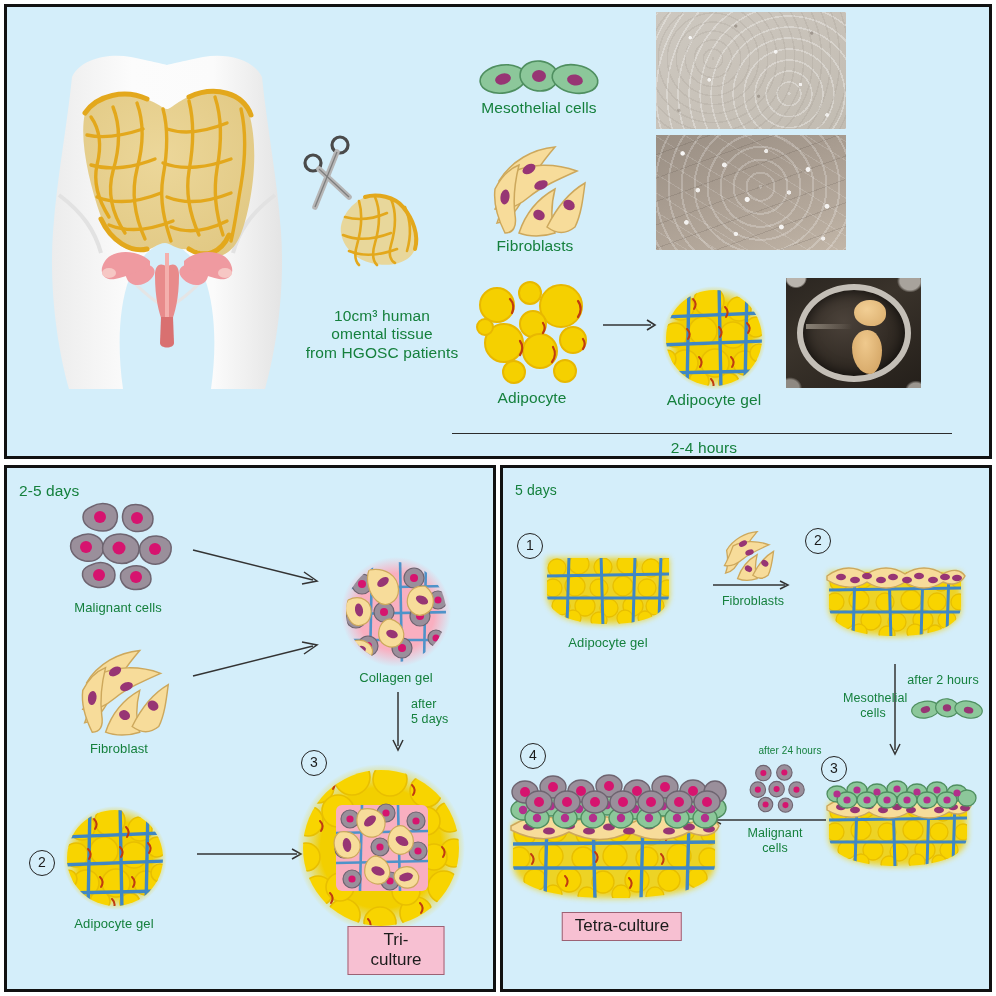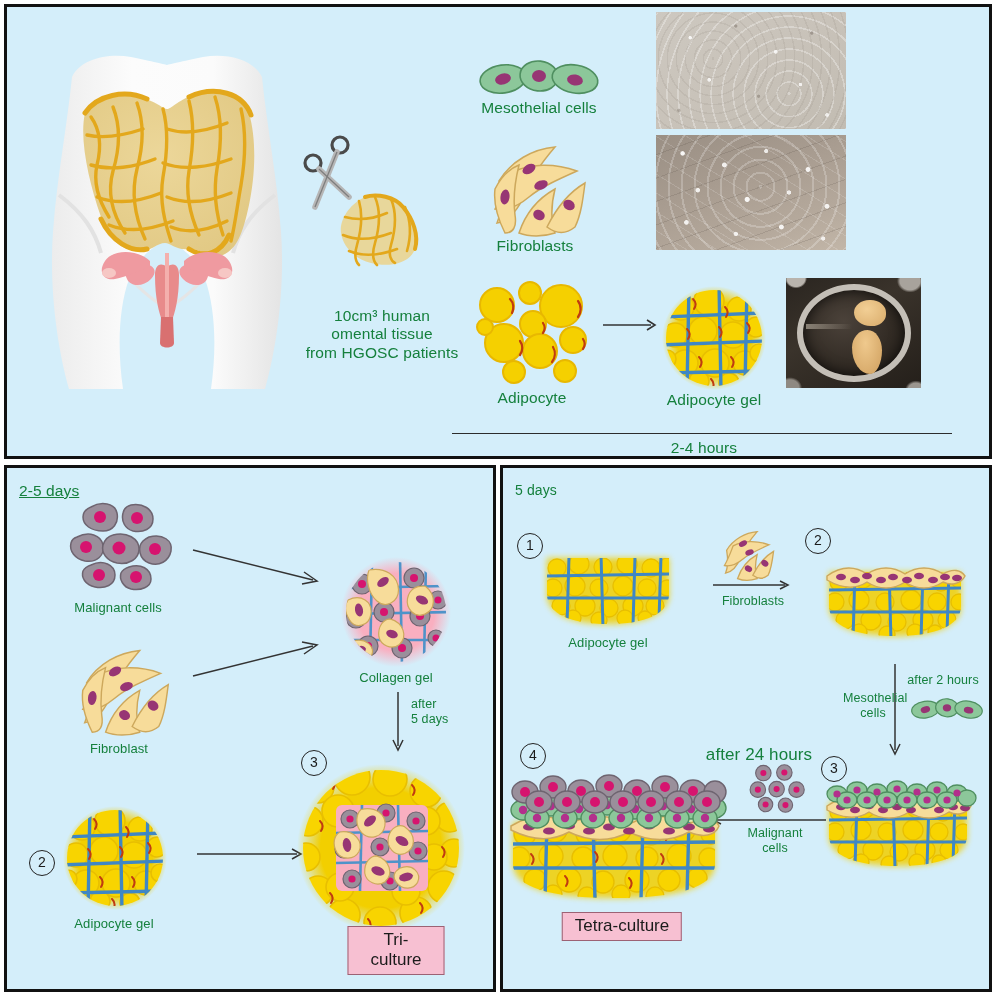--- a/index.html
+++ b/index.html
@@ -345,21 +345,21 @@
       <div style="position:absolute; left:20px; top:46px; width:46px; height:5px;
                   background: linear-gradient(90deg, rgba(200,190,175,.6), rgba(200,190,175,0));"></div>
     </div>
 
     <div class="rule" style="left:445px; top:426px; width:500px;"></div>
     <div class="lbl ctr" style="left:697px; top:432px; font-size:15.5px;">2-4 hours</div>
   </div>
 
   <div class="panel" id="panel-bl">
 
-    <div class="lbl" style="left:12px; top:14px; font-size:15.5px; text-align:left;text-decoration:underline;">2-5 days</div>
+    <div class="lbl" style="left:12px; top:14px; font-size:15.5px; text-align:left;">2-5 days</div>
 
     <svg class="art" style="left:62px; top:33px;" width="105" height="86" viewBox="0 0 105 86">
       <g fill="#9a8f9b" stroke="#6e6470" stroke-width="1.5">
         <path d="M22 6 C32 0 46 2 48 12 C50 22 44 30 34 30 C22 30 14 24 14 16 C14 11 17 8 22 6 Z"></path>
         <path d="M62 4 C74 2 84 8 84 18 C84 28 74 32 64 30 C56 28 52 20 54 12 C55 7 58 5 62 4 Z"></path>
         <path d="M8 36 C20 30 32 34 34 44 C36 54 28 62 16 60 C6 58 0 50 2 42 C3 38 5 37 8 36 Z"></path>
         <path d="M44 34 C58 30 70 38 70 48 C70 58 60 64 48 62 C38 60 32 52 34 44 C36 38 40 35 44 34 Z"></path>
         <path d="M80 36 C94 32 104 40 102 50 C100 60 90 66 80 62 C70 58 68 46 74 40 C76 38 78 37 80 36 Z"></path>
         <path d="M22 64 C34 58 46 64 46 74 C46 84 36 88 26 86 C16 84 12 76 14 70 C16 66 19 65 22 64 Z"></path>
         <path d="M60 66 C72 62 82 68 82 78 C82 86 72 90 62 88 C54 86 50 78 52 72 C54 68 57 67 60 66 Z"></path>
@@ -860,21 +860,21 @@
             <circle cx="26" cy="40" r="3.6"></circle>
           <circle cx="46" cy="40" r="3.6"></circle>
             <circle cx="66" cy="40" r="3.6"></circle>
           <circle cx="86" cy="40" r="3.6"></circle>
             <circle cx="106" cy="40" r="3.6"></circle>
           <circle cx="126" cy="40" r="3.6"></circle>
         </g>
       </g>
     </svg>
 
-    <div class="lbl ctr" style="left:256px; top:277px; font-size:17px;">after 24 hours</div>
+    <div class="lbl ctr" style="left:287px; top:277px; font-size:10px;">after 24 hours</div>
     <svg class="art" style="left:246px; top:296px;" width="58" height="48" viewBox="0 0 105 86">
       <g fill="#9a8f9b" stroke="#6e6470" stroke-width="2">
         <circle cx="26" cy="16" r="14"></circle>
           <circle cx="64" cy="15" r="14"></circle>
         <circle cx="16" cy="46" r="14"></circle>
           <circle cx="50" cy="45" r="14"></circle>
         <circle cx="86" cy="46" r="14"></circle>
           <circle cx="30" cy="73" r="13"></circle>
         <circle cx="66" cy="74" r="13"></circle>
       </g>

